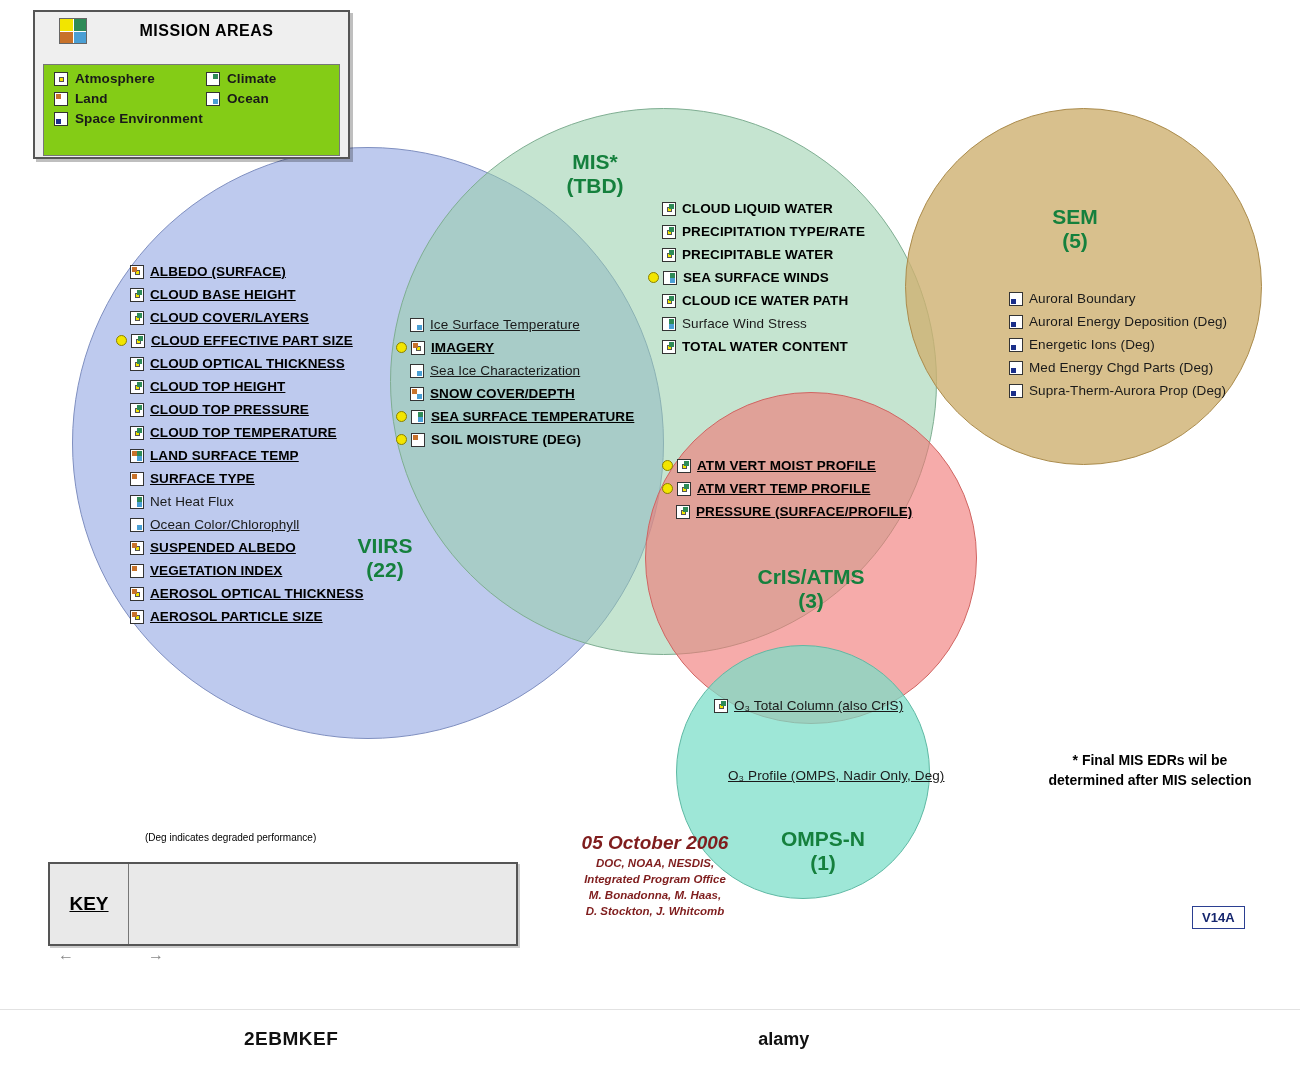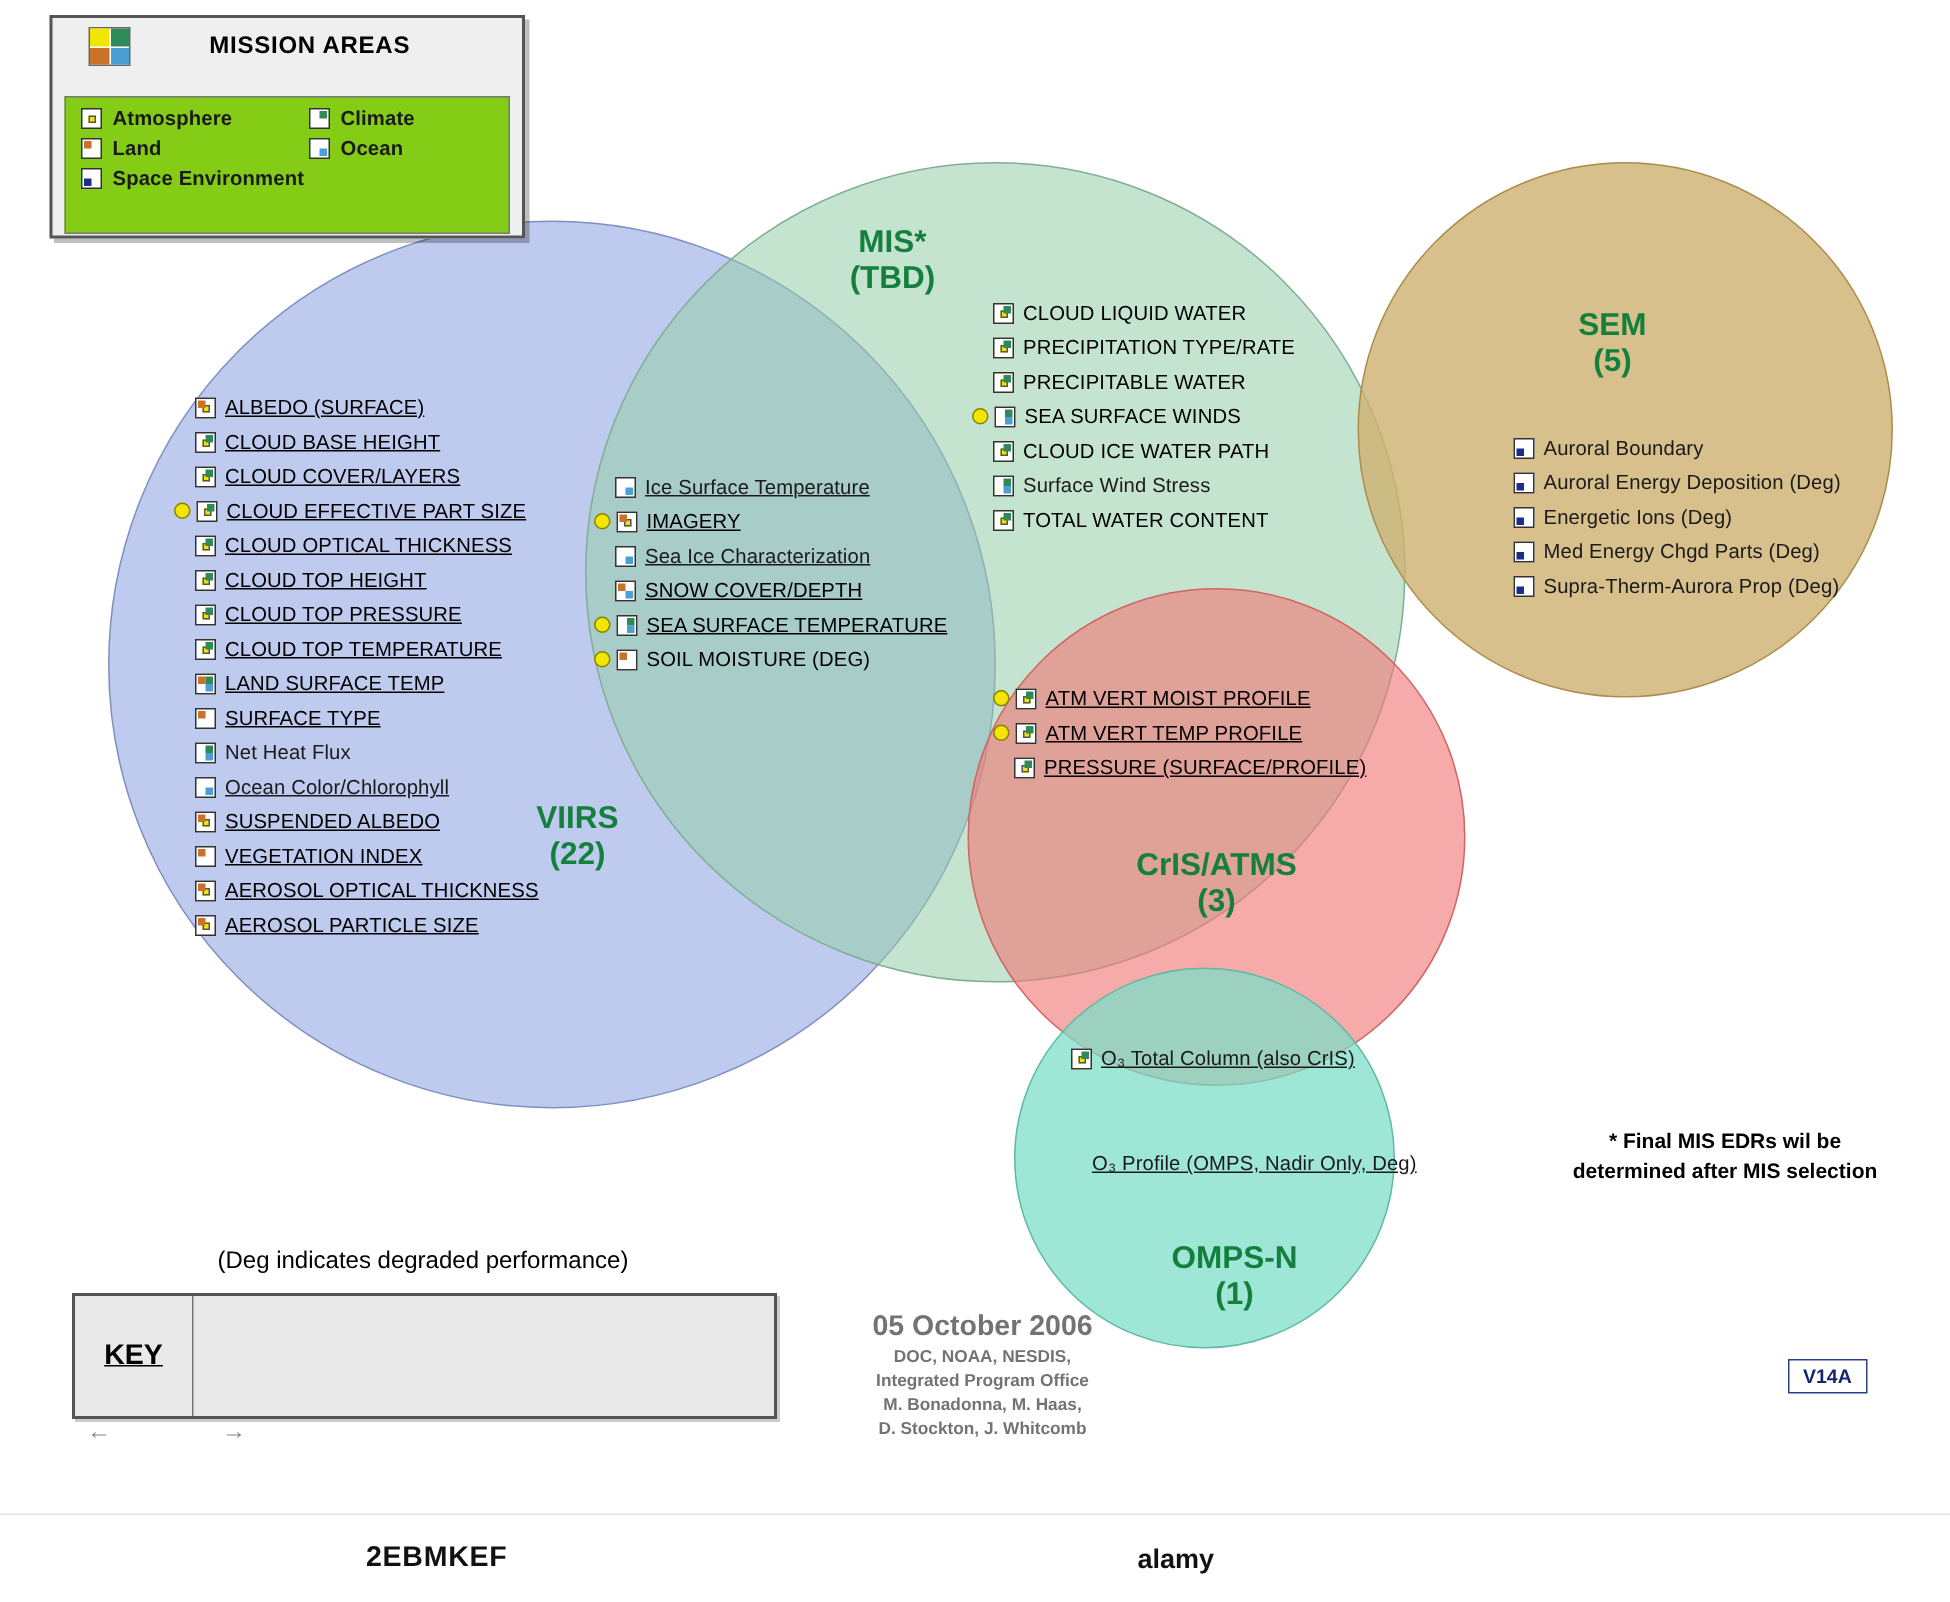--- a/index.html
+++ b/index.html
@@ -120,21 +120,21 @@
   .sw-land-ocean i.b { right: 1px; bottom: 1px; background: #4a9fd4; }
   .sw-ocean-climate { background: #ffffff; }
   .sw-ocean-climate i.a { right: 1px; bottom: 1px; background: #4a9fd4; }
   .sw-ocean-climate i.b { right: 1px; top: 1px; background: #2e8b57; }
   .sw-multi { background: #ffffff; }
   .sw-multi i.a { left: 1px; top: 1px; background: #c8722a; }
   .sw-multi i.b { right: 1px; top: 1px; background: #2e8b57; }
   .sw-multi i.c { right: 1px; bottom: 1px; background: #4a9fd4; }
 
   .txt { font-size: 13.5px; color: #1a1a1a; letter-spacing: 0.1px; }
-  .txt.bold { font-weight: normal; color: #000; }
+  .txt.bold { font-weight: bold; color: #000; }
   .txt.under { text-decoration: underline; }
 
   
   #mission-box {
     position: absolute;
     left: 33px; top: 10px;
     width: 313px; height: 145px;
     background: #efefef;
     border: 2px solid #555;
     box-shadow: 3px 3px 0 rgba(0,0,0,0.25);
@@ -193,21 +193,21 @@
     width: 220px;
     text-align: center;
     font-size: 14px;
     font-weight: bold;
     line-height: 1.45;
     color: #000;
   }
   #deg-note {
     position: absolute;
     left: 145px; top: 832px;
-    font-size: 16px;
+    font-size: 10px;
     color: #000;
   }
 
   
   #key-box {
     position: absolute;
     left: 48px; top: 862px;
     width: 466px; height: 80px;
     background: #e9e9e9;
     border: 2px solid #555;
@@ -233,24 +233,25 @@
     left: 48px; top: 944px;
     width: 466px; height: 28px;
     color: #888;
     font-size: 16px;
   }
   #key-arrows span { position: absolute; }
 
   
   #date-block {
     position: absolute;
-    left: 540px; top: 874px;
+    left: 540px; top: 832px;
     width: 230px;
     text-align: center;
-    color: #737373;
+    color: #7f1d1d;
+    font-style: italic;
   }
   #date-main { font-size: 19px; font-weight: bold; margin-bottom: 2px; }
   #date-sub { font-size: 11.5px; font-weight: bold; line-height: 1.38; }
   #version-badge {
     position: absolute;
     left: 1192px; top: 906px;
     padding: 3px 9px;
     border: 1px solid #2b3f91;
     font-size: 13px;
     font-weight: bold;

